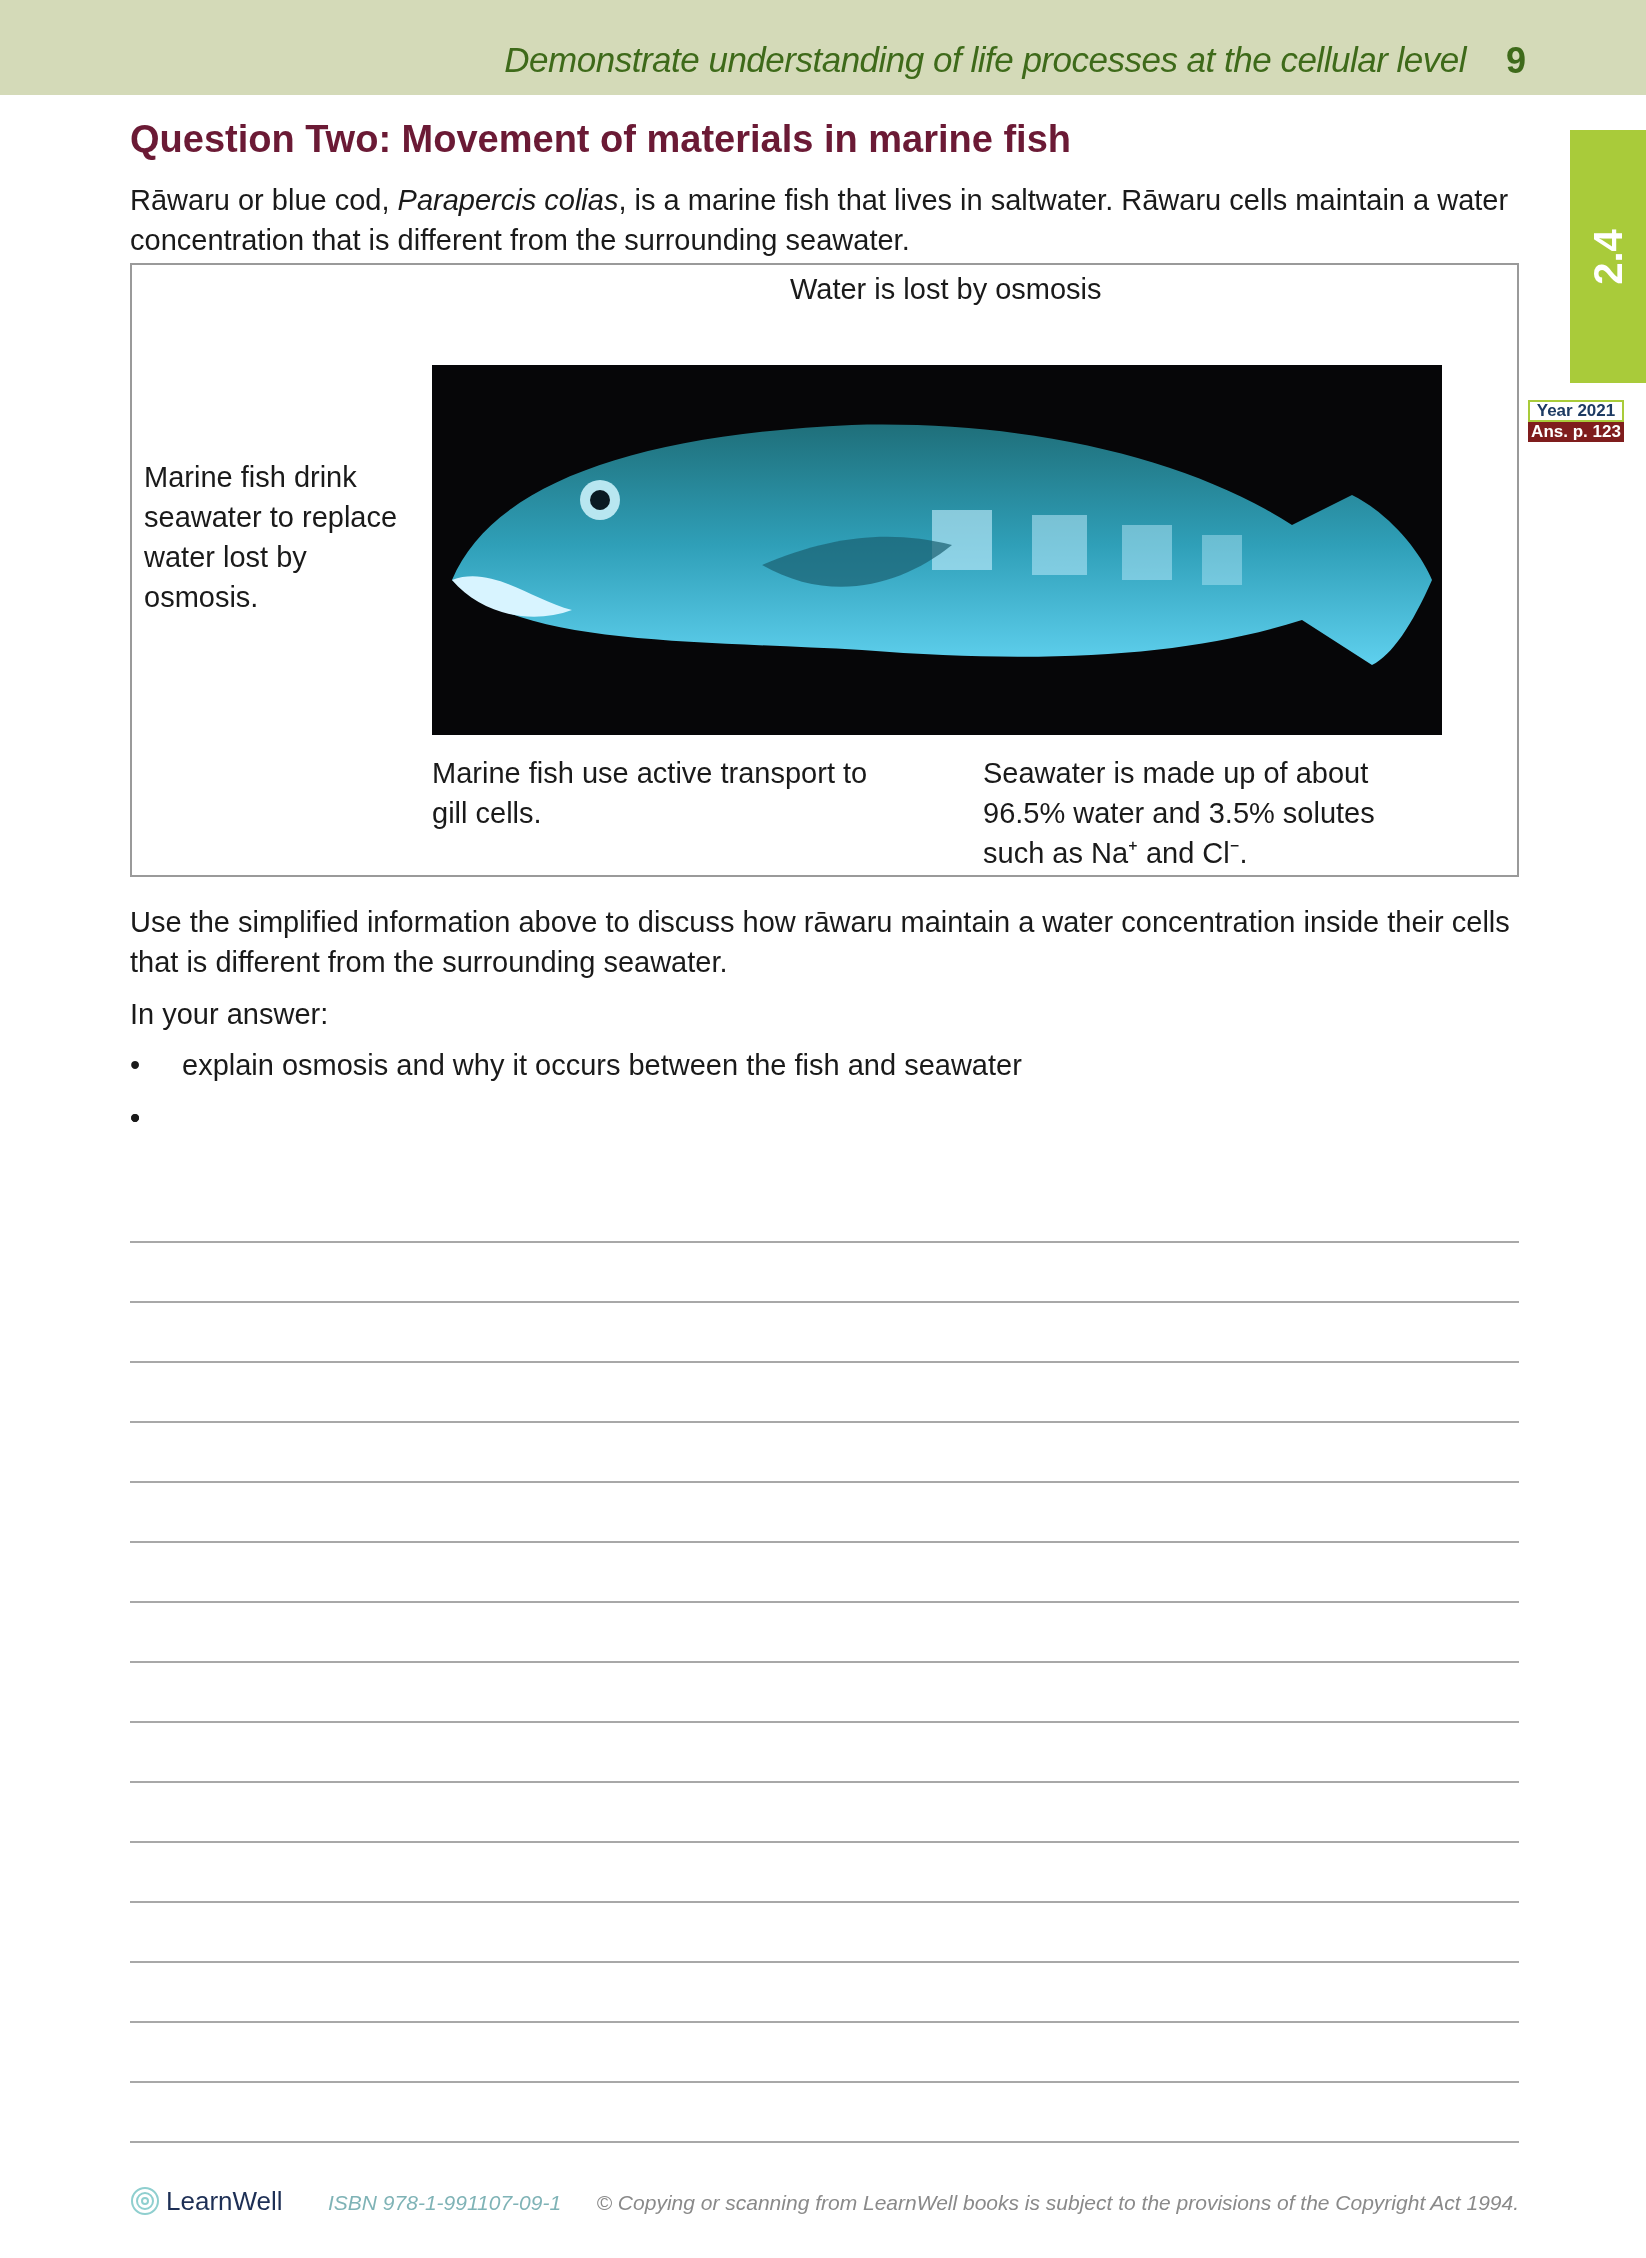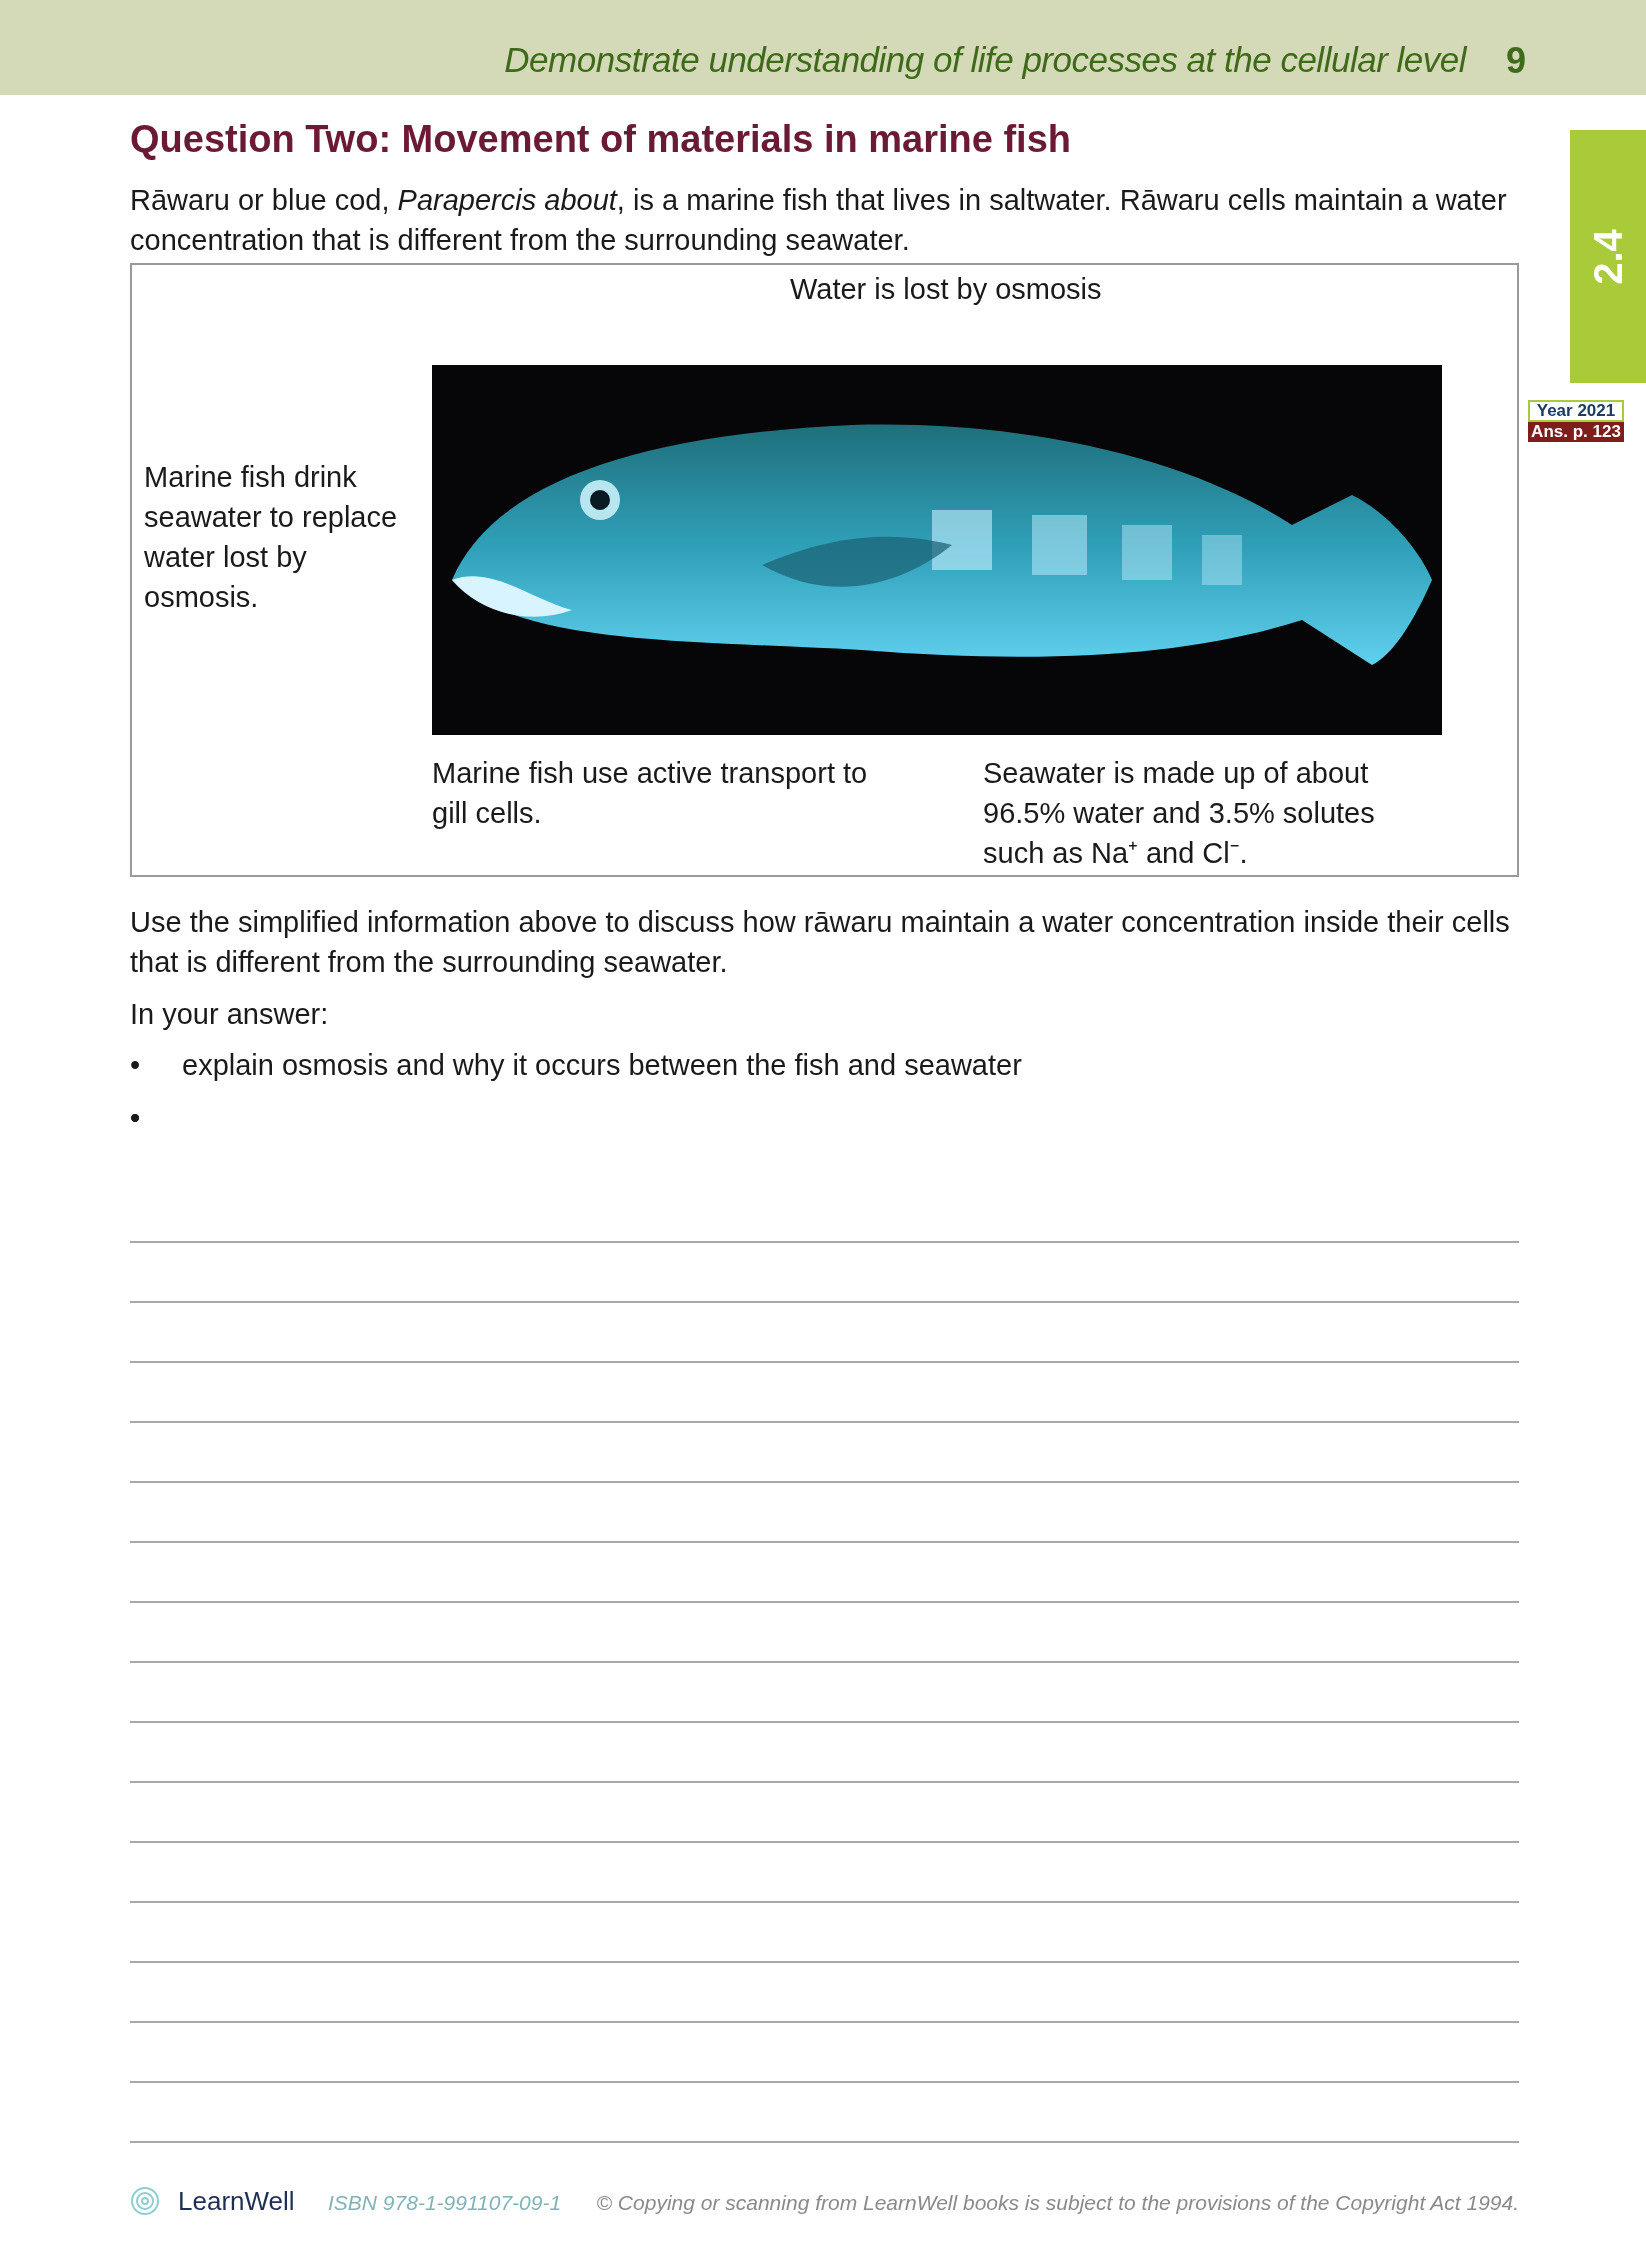--- a/index.html
+++ b/index.html
@@ -17,21 +17,21 @@
                    text-align:center; line-height:18px; }
   .year-badge .a { background:#7f1d1d; color:#fff; font-weight:bold; font-size:17px; text-align:center; line-height:20px; }
   .q-title { position:absolute; left:130px; top:118px; font-size:38px; font-weight:bold; color:#6b1a35; }
   .para { position:absolute; left:130px; font-size:29px; line-height:40px; color:#1a1a1a; width:1400px; }
   .figure-box { position:absolute; left:130px; top:263px; width:1389px; height:614px; border:2px solid #9a9a9a; }
   .fig-text { position:absolute; font-size:29px; line-height:40px; color:#1a1a1a; }
   .fish-photo { position:absolute; left:300px; top:100px; width:1010px; height:370px; background:#060608; overflow:hidden; }
   .lines { position:absolute; left:130px; top:1241px; width:1389px; }
   .answer-line { height:60px; border-top:2px solid #a8a8a8; }
   .footer { position:absolute; left:130px; top:2185px; width:1389px; height:40px; }
-  .logo { position:absolute; left:0; top:0; display:flex; align-items:center; gap:18px; }
+  .logo { position:absolute; left:0; top:0; display:flex; align-items:center; gap:6px; }
   .logo-text { font-size:26px; color:#1d2f55; }
   .isbn { position:absolute; left:198px; top:6px; font-size:21px; font-style:italic; color:#7fb3b6; }
   .copyright { position:absolute; right:0; top:6px; font-size:21px; font-style:italic; color:#8a8a8a; }
   ul.bullets { position:absolute; left:130px; top:1045px; list-style:none; width:1400px; }
   ul.bullets li { position:relative; padding-left:52px; font-size:29px; line-height:40px; margin-bottom:13px; }
   ul.bullets li .dot { position:absolute; left:0; top:0; }
 </style>
 </head>
 <body>
 
@@ -42,21 +42,21 @@
 <div class="side-tab">
   <span>2.4</span>
 </div>
 <div class="year-badge">
   <div class="y">Year 2021</div>
   <div class="a">Ans. p. 123</div>
 </div>
 
 <div class="q-title">Question Two: Movement of materials in marine fish</div>
 
-<div class="para" style="top:180px;"><span>Rāwaru or blue cod, </span><i>Parapercis about</i><span>, is a marine fish that lives in saltwater. Rāwaru cells maintain a water concentration that is different from the surrounding seawater.</span></div>
+<div class="para" style="top:180px;"><span>Rāwaru or blue cod, </span><i>Parapercis colias</i><span>, is a marine fish that lives in saltwater. Rāwaru cells maintain a water concentration that is different from the surrounding seawater.</span></div>
 
 <div class="figure-box">
   <div class="fig-text" style="left:658px; top:4px;">
     <div>Water is lost by osmosis</div>
   </div>
   <div class="fig-text" style="left:12px; top:192px;">
     <div>Marine fish drink</div>
     <div>seawater to replace</div>
     <div>water lost by</div>
     <div>osmosis.</div>

